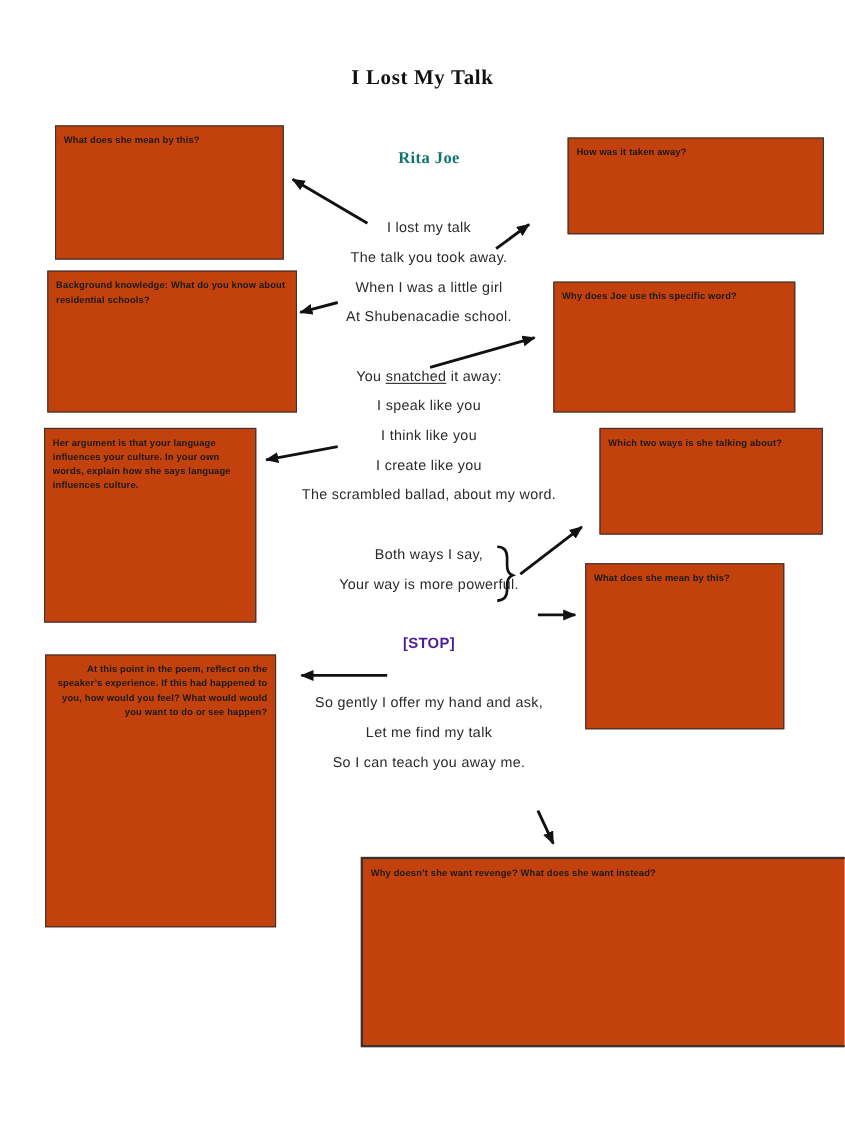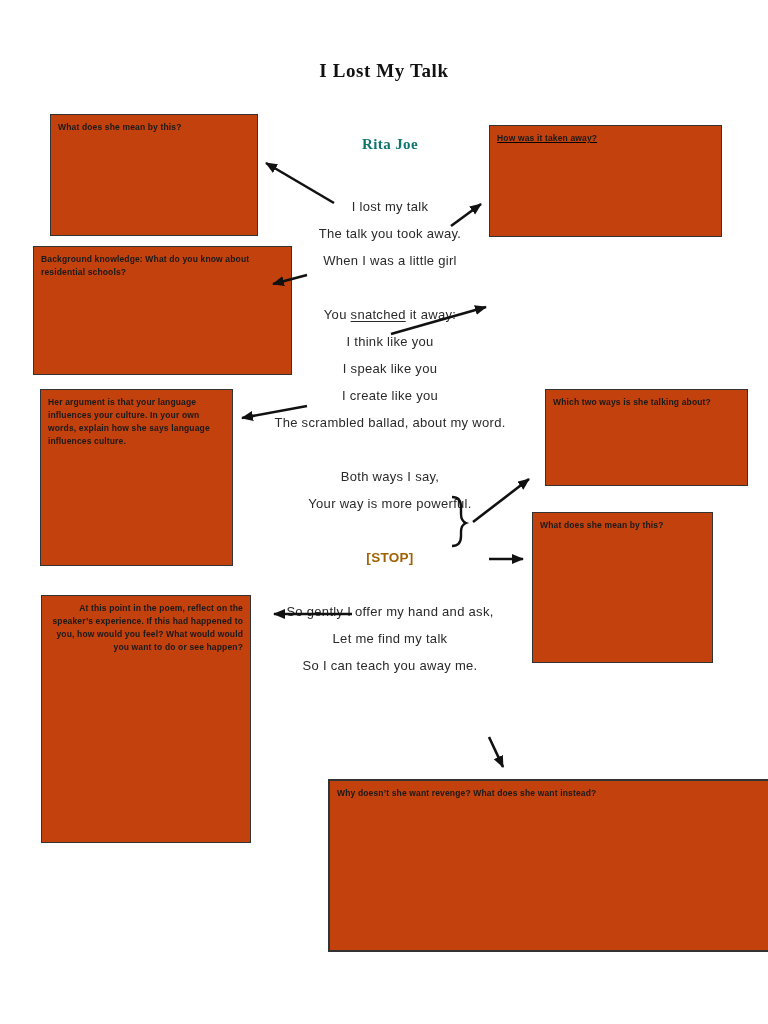--- a/index.html
+++ b/index.html
@@ -67,21 +67,21 @@
     line-height: 27px;
     text-align: center;
     font-size: 13px;
     letter-spacing: 0.3px;
     color: #2a2a2a;
     white-space: pre;
   }
   .pl.stop {
     font-weight: bold;
     font-size: 13.5px;
-    color: #a16207;
+    color: #4c1d95;
   }
   .u {
     text-decoration: underline;
     text-underline-offset: 2px;
     margin-top: 44px;
   }
   .overlay {
     position: absolute;
     left: 0;
     top: 0;
@@ -95,57 +95,61 @@
 
 <div class="page">
 
   <h1 class="title">I Lost My Talk</h1>
   <div class="author">Rita Joe</div>
 
   <div class="qbox" style="left:50px; top:114px; width:208px; height:122px;">
     <span class="qlabel">What does she mean by this?</span>
   </div>
 
-  <div class="qbox" style="left:33px; top:246px; width:259px; height:129px;">
+  <div class="qbox" style="left:43px; top:246px; width:227px; height:129px;">
     <span class="qlabel">Background knowledge: What do you know about residential schools?</span>
   </div>
 
   <div class="qbox" style="left:40px; top:389px; width:193px; height:177px;">
     <span class="qlabel">Her argument is that your language influences your culture. In your own words, explain how she says language influences culture.</span>
   </div>
 
   <div class="qbox" style="left:41px; top:595px; width:210px; height:248px;text-align:right;">
     <span class="qlabel">At this point in the poem, reflect on the speaker’s experience. If this had happened to you, how would you feel? What would would you want to do or see happen?</span>
   </div>
 
-  <div class="qbox" style="left:489px; top:125px; width:233px; height:112px;text-decoration:underline;">
+  <div class="qbox" style="left:516px; top:125px; width:233px; height:88px;">
     <span class="qlabel">How was it taken away?</span>
   </div>
 
+  <div class="qbox" style="left:503px; top:256px; width:220px; height:119px;">
+    <span class="qlabel">Why does Joe use this specific word?</span>
+  </div>
 
   <div class="qbox" style="left:545px; top:389px; width:203px; height:97px;">
     <span class="qlabel">Which two ways is she talking about?</span>
   </div>
 
   <div class="qbox" style="left:532px; top:512px; width:181px; height:151px;">
     <span class="qlabel">What does she mean by this?</span>
   </div>
 
   <div class="qbox" style="left:328px; top:779px; width:464px; height:173px; border-width:2px;">
     <span class="qlabel">Why doesn’t she want revenge? What does she want instead?</span>
   </div>
 
   <div class="poem">
     <div class="pl">I lost my talk</div>
     <div class="pl">The talk you took away.</div>
     <div class="pl">When I was a little girl</div>
+    <div class="pl">At Shubenacadie school.</div>
     <div class="pl"></div>
     <div class="pl"><span>You </span><span class="u">snatched</span><span> it away:</span></div>
+    <div class="pl">I speak like you</div>
     <div class="pl">I think like you</div>
-    <div class="pl">I speak like you</div>
     <div class="pl">I create like you</div>
     <div class="pl">The scrambled ballad, about my word.</div>
     <div class="pl"></div>
     <div class="pl">Both ways I say,</div>
     <div class="pl">Your way is more powerful.</div>
     <div class="pl"></div>
     <div class="pl stop">[STOP]</div>
     <div class="pl"></div>
     <div class="pl">So gently I offer my hand and ask,</div>
     <div class="pl">Let me find my talk</div>

